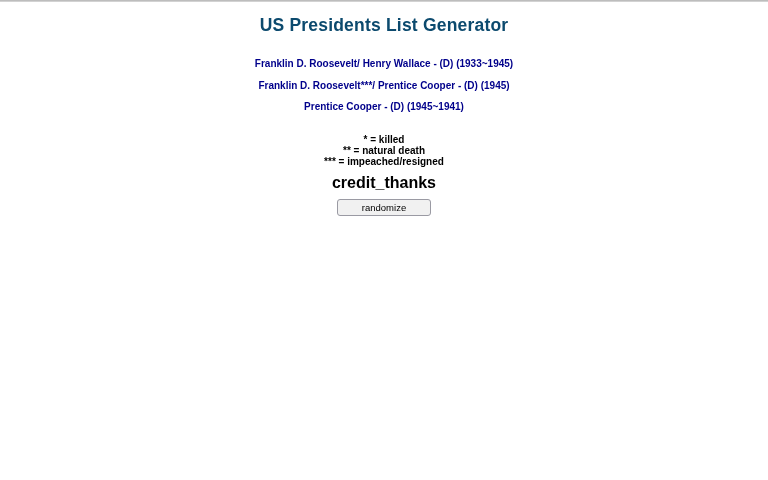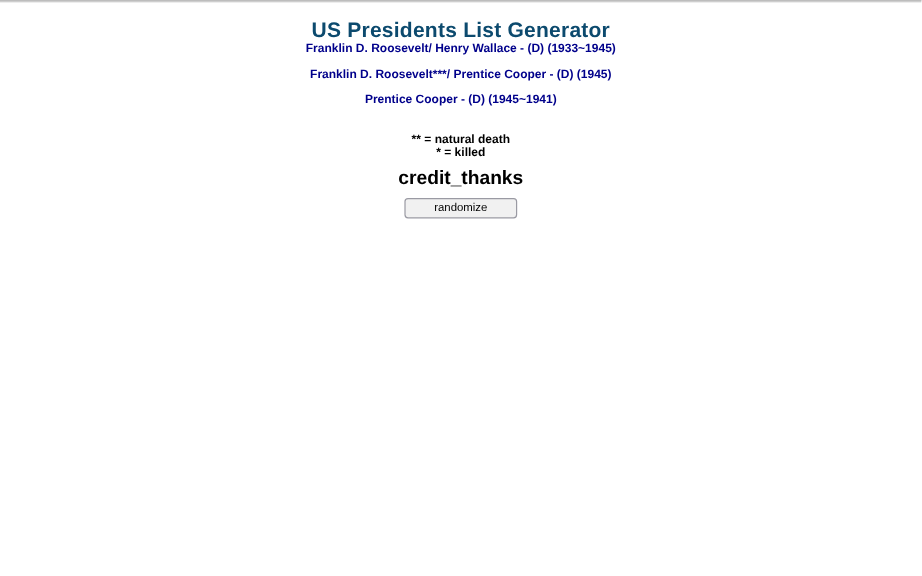--- a/index.html
+++ b/index.html
@@ -26,20 +26,21 @@
   }
   .page-title {
     margin: 13px 0 0 0;
     font-size: 17.5px;
     line-height: 20px;
     font-weight: bold;
     color: #0c4a6e;
     letter-spacing: 0.2px;
   }
   .president-list {
+    margin-top: 23px;
   }
   .president-entry {
     color: var(--president-color, #00008B);
     font-weight: bold;
     font-size: 10px;
     line-height: 11px;
     margin: 0 0 10.5px 0;
   }
   .legend {
     margin-top: 22px;
@@ -81,22 +82,23 @@
 
   <h1 class="page-title">US Presidents List Generator</h1>
 
   <div class="president-list">
     <div class="president-entry">Franklin D. Roosevelt/ Henry Wallace - (D) (1933~1945)</div>
     <div class="president-entry">Franklin D. Roosevelt***/ Prentice Cooper - (D) (1945)</div>
     <div class="president-entry">Prentice Cooper - (D) (1945~1941)</div>
   </div>
 
   <div class="legend">
+    <div class="legend-line">* = killed</div>
     <div class="legend-line">** = natural death</div>
-    <div class="legend-line">* = killed</div>
+    <div class="legend-line">*** = impeached/resigned</div>
   </div>
 
   <div class="credit">credit_thanks</div>
 
   <div class="button-row">
     <button class="randomize-button" type="button">randomize</button>
   </div>
 
 </div>
 

